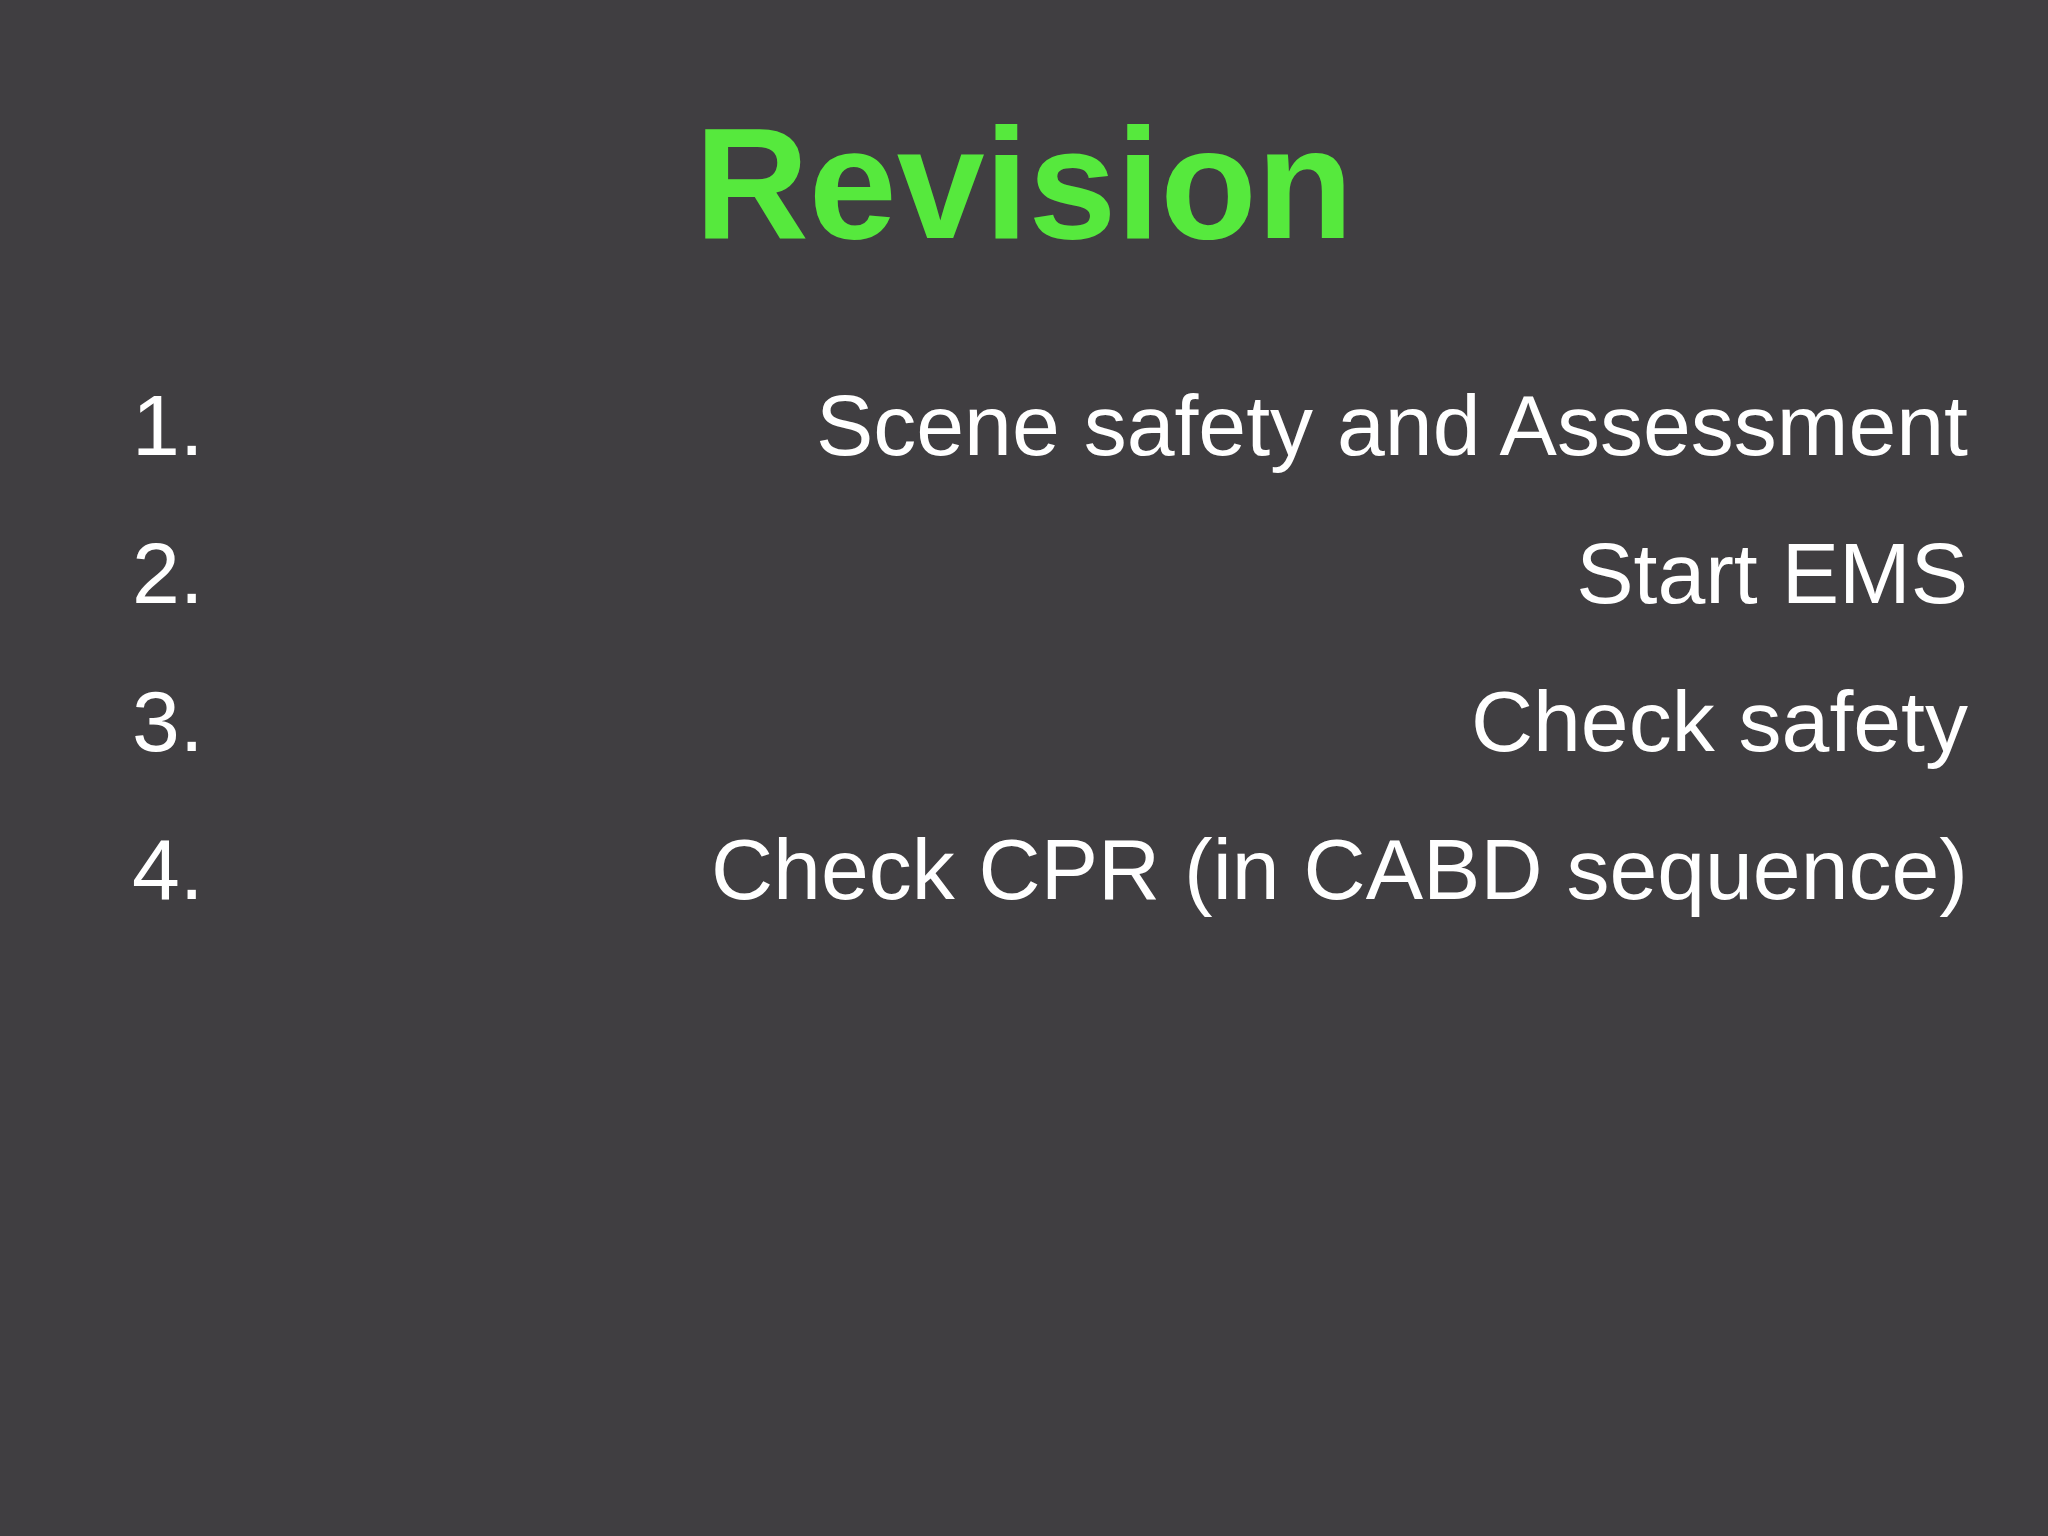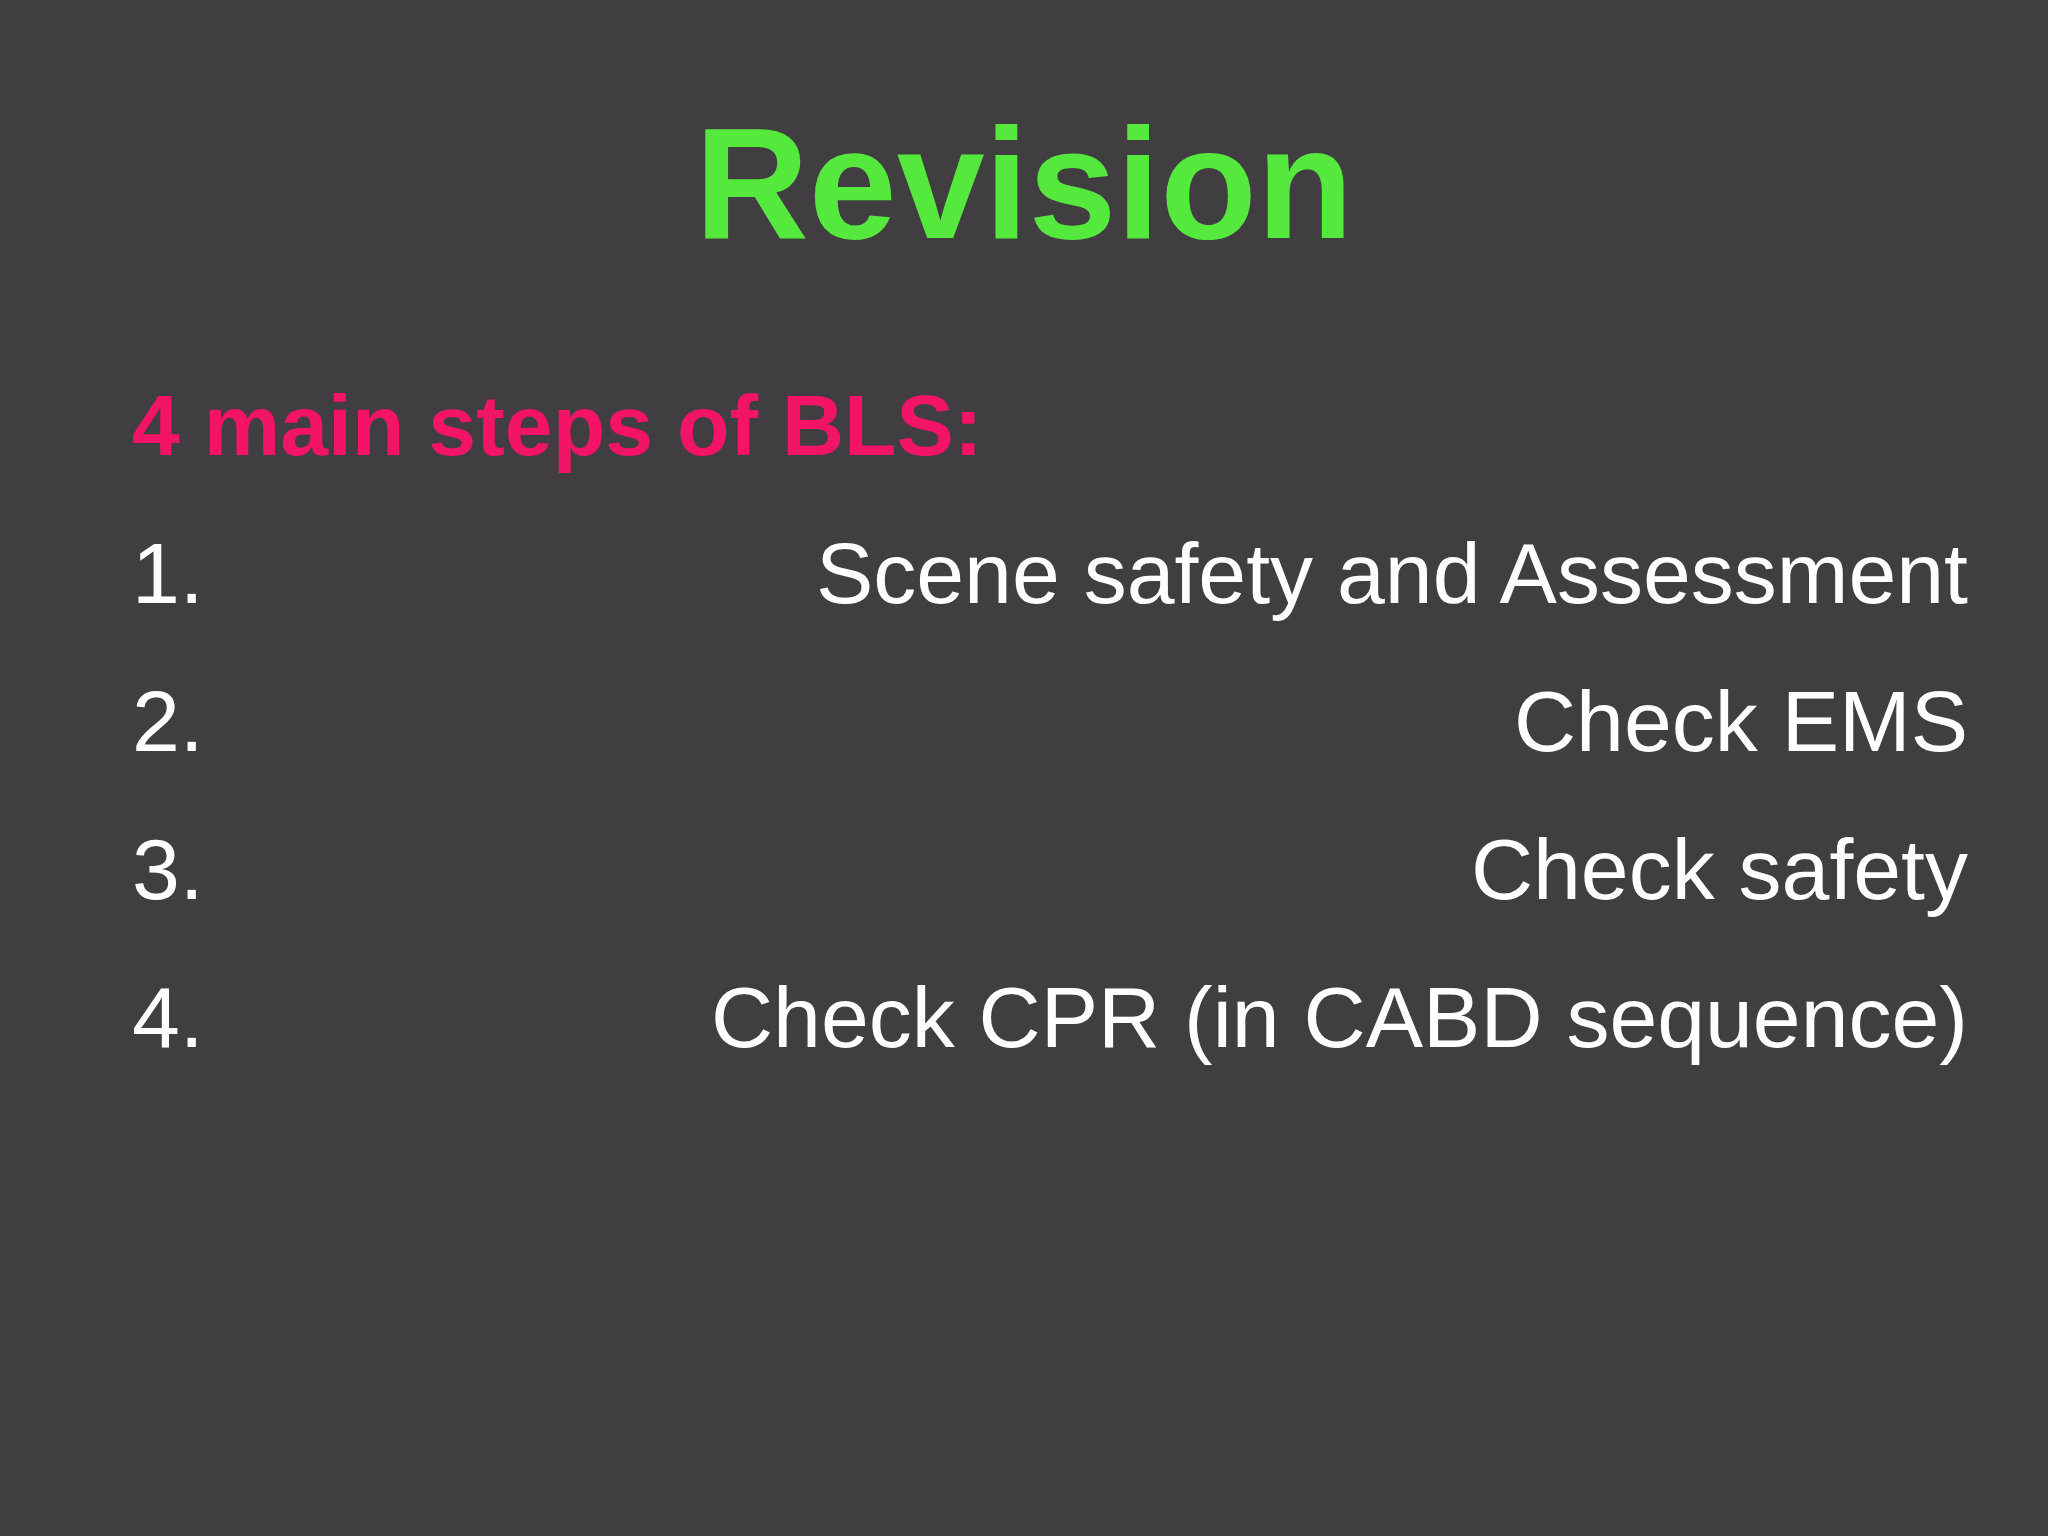--- a/index.html
+++ b/index.html
@@ -67,30 +67,29 @@
 </style>
 </head>
 <body>
 
 <div class="slide">
 
   <h1 class="slide-title">Revision</h1>
 
   <div class="content">
 
-    <div class="list-heading">4 main steps of BLS:</div>
 
     <ol class="bls-list">
       <li class="bls-item">
         <span class="item-number">1.</span>
         <span class="item-text">Scene safety and Assessment</span>
       </li>
       <li class="bls-item">
         <span class="item-number">2.</span>
-        <span class="item-text">Check EMS</span>
+        <span class="item-text">Start EMS</span>
       </li>
       <li class="bls-item">
         <span class="item-number">3.</span>
         <span class="item-text">Check safety</span>
       </li>
       <li class="bls-item">
         <span class="item-number">4.</span>
         <span class="item-text">Check CPR (in CABD sequence)</span>
       </li>
     </ol>

